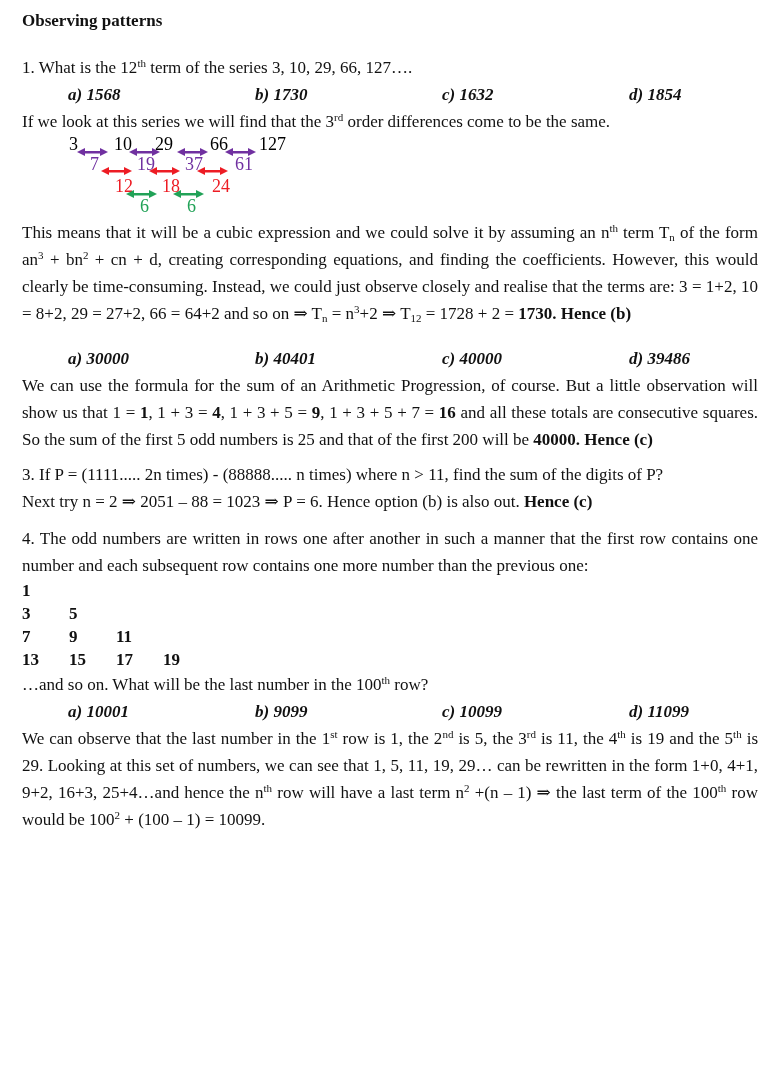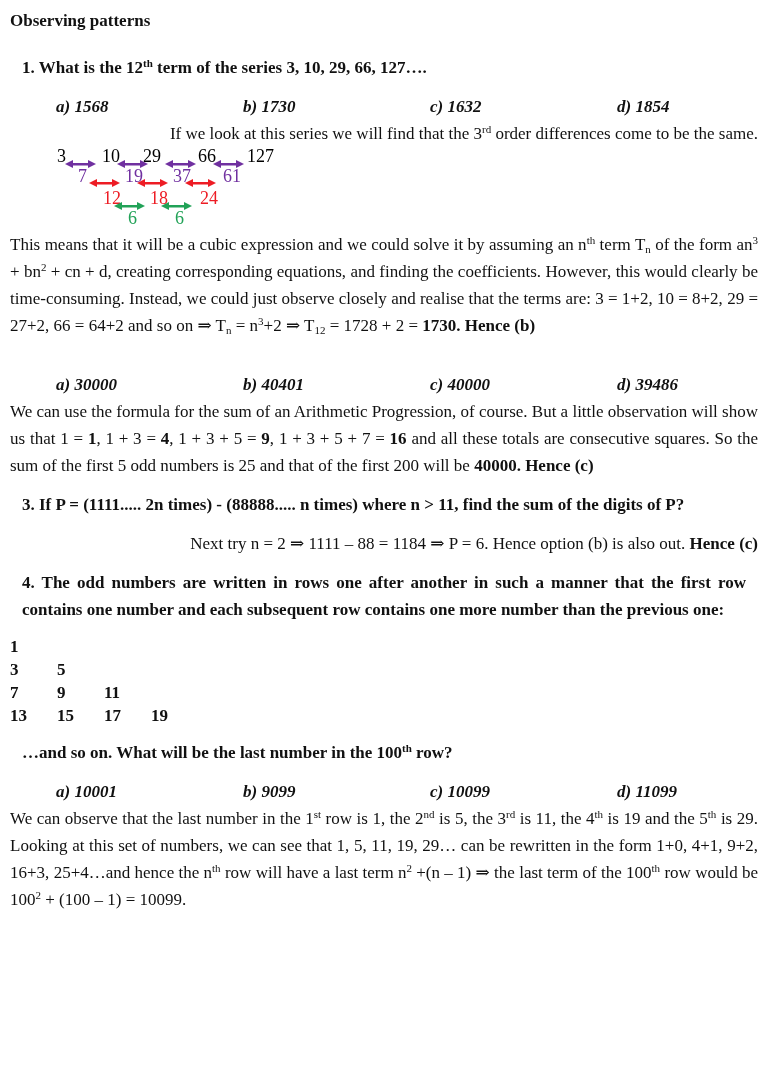--- a/index.html
+++ b/index.html
@@ -3,35 +3,35 @@
 <meta charset="utf-8">
 <style>
   html,body{margin:0;padding:0;background:#fff;}
   body{
     width:768px;height:1086px;
     color:#111;
     font-family:"Liberation Serif","DejaVu Serif",serif;
     font-size:17px;line-height:27px;
     overflow:hidden;
   }
-  .page{padding:10px 10px 0 10px;}
+  .page{padding:10px 10px 0 22px;}
   .para{margin:0;text-align:justify;}
-  .left{text-align:right;}
+  .left{text-align:left;}
   .b{font-weight:700;}
   sup{font-size:11px;line-height:0;position:relative;top:-6px;vertical-align:baseline;}
   sub{font-size:11px;line-height:0;position:relative;top:3px;vertical-align:baseline;}
   .title{font-weight:700;margin:0 0 22px 0;line-height:22px;}
   .mb0{margin-bottom:0;}
   .mb6{margin-bottom:6px;}
   .mb8{margin-bottom:8px;}
   .mb10{margin-bottom:10px;}
   .mb12{margin-bottom:12px;}
   .mb14{margin-bottom:14px;}
-  .mb18{margin-bottom:32px;}
-  .qhead{font-weight:700;margin:12px;text-align:justify;}
+  .mb18{margin-bottom:18px;}
+  .qhead{font-weight:400;margin:0;text-align:justify;}
   
   .opts{position:relative;height:27px;font-weight:700;margin:0;}
   .opts span{position:absolute;top:0;white-space:nowrap;font-style:italic;}
   .opt-a{left:46px;}
   .opt-b{left:233px;}
   .opt-c{left:420px;}
   .opt-d{left:607px;}
   .opts-q3 .opt-d{left:560px;}
   
   .diagram{position:relative;height:84px;margin:0 0 0 30px;font-size:18px;line-height:18px;}
@@ -121,21 +121,21 @@
     <span class="opt-c">
         <span>c) 40000</span>
       </span>
     <span class="opt-d">
         <span>d) 39486</span>
       </span>
   </div>
   <p class="para mb8"><span>We can use the formula for the sum of an Arithmetic Progression, of course. But a little observation will show us that 1 = </span><span class="b">1</span><span>, 1 + 3 = </span><span class="b">4</span><span>, 1 + 3 + 5 = </span><span class="b">9</span><span>, 1 + 3 + 5 + 7 = </span><span class="b">16</span><span> and all these totals are consecutive squares. So the sum of the first 5 odd numbers is 25 and that of the first 200 will be </span><span class="b">40000. Hence (c)</span></p>
 
   <p class="qhead mb8"><span>3. If P = (1111..... 2n times) - (88888..... n times) where n &gt; 11, find the sum of the digits of P?</span></p>
-  <p class="para left mb10"><span>Next try n = 2 ⇒ 1111 – 88 = 1184 ⇒ P = 6. Hence option (b) is also out. </span><span class="b">Hence (c)</span></p>
+  <p class="para left mb10"><span>Next try n = 2 ⇒ 2051 – 88 = 1023 ⇒ P = 6. Hence option (b) is also out. </span><span class="b">Hence (c)</span></p>
 
   <p class="qhead mb0"><span>4. The odd numbers are written in rows one after another in such a manner that the first row contains one number and each subsequent row contains one more number than the previous one:</span></p>
   <div class="qrows">
     <div class="row">
       <span>1</span>
     </div>
     <div class="row">
       <span>3</span><span>5</span>
     </div>
     <div class="row">

